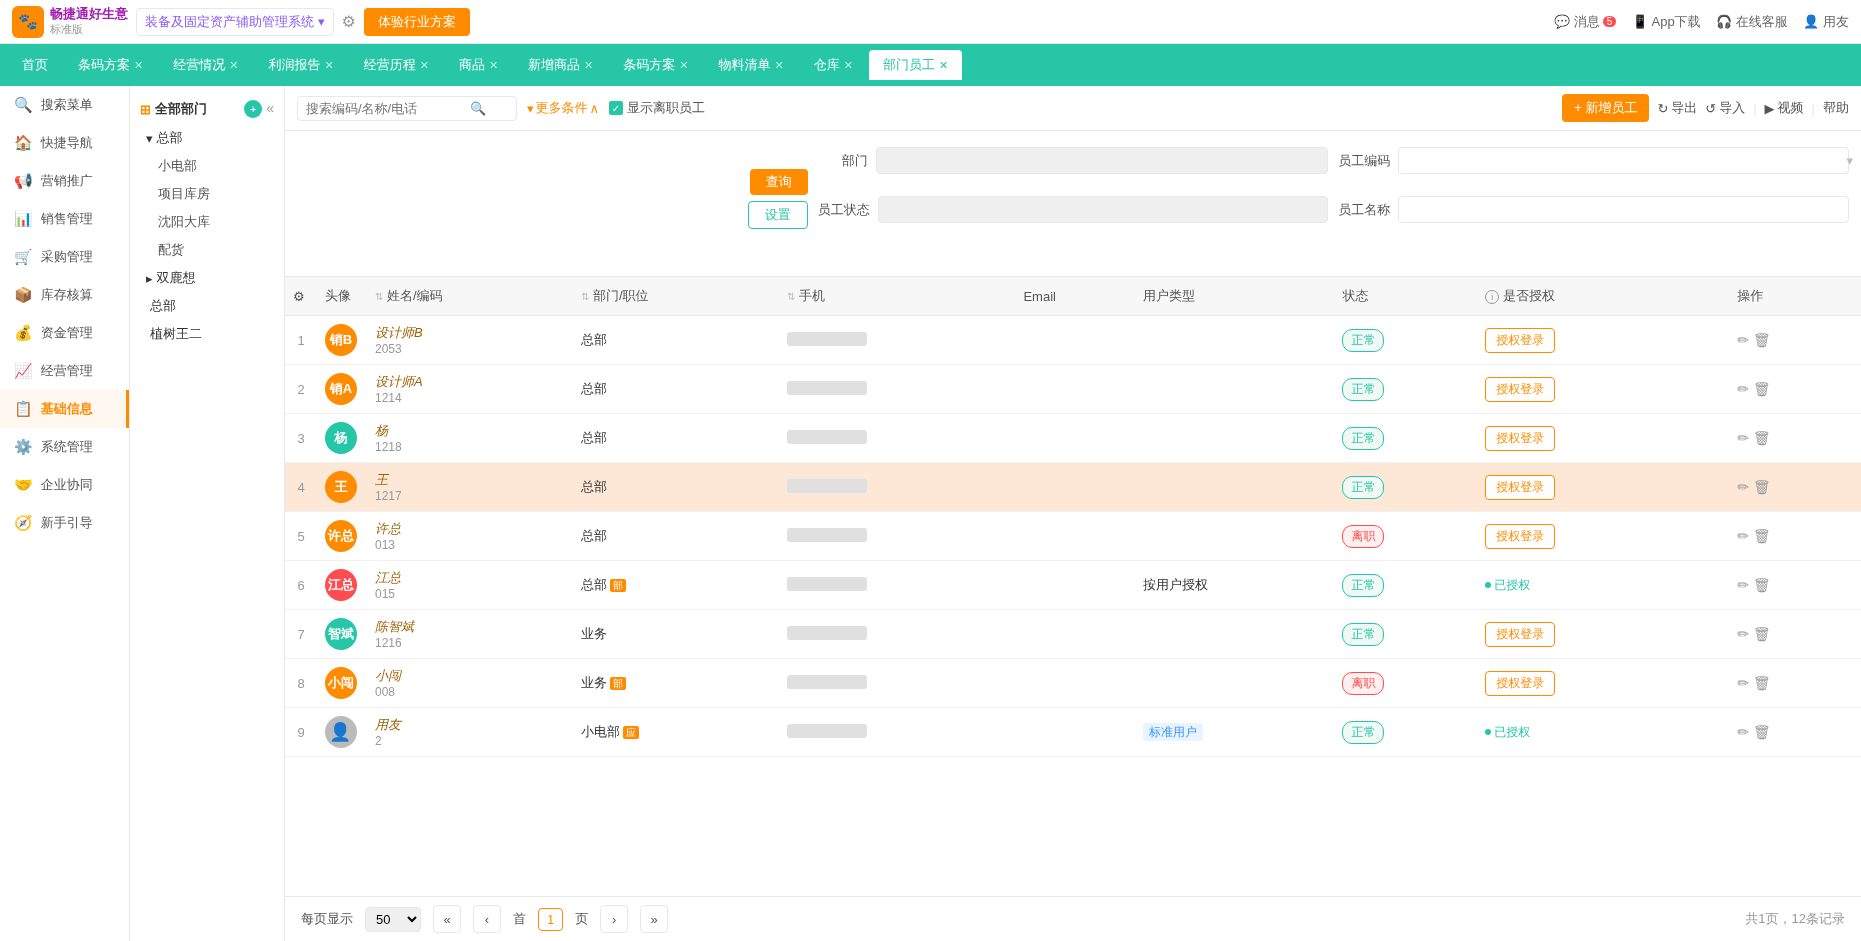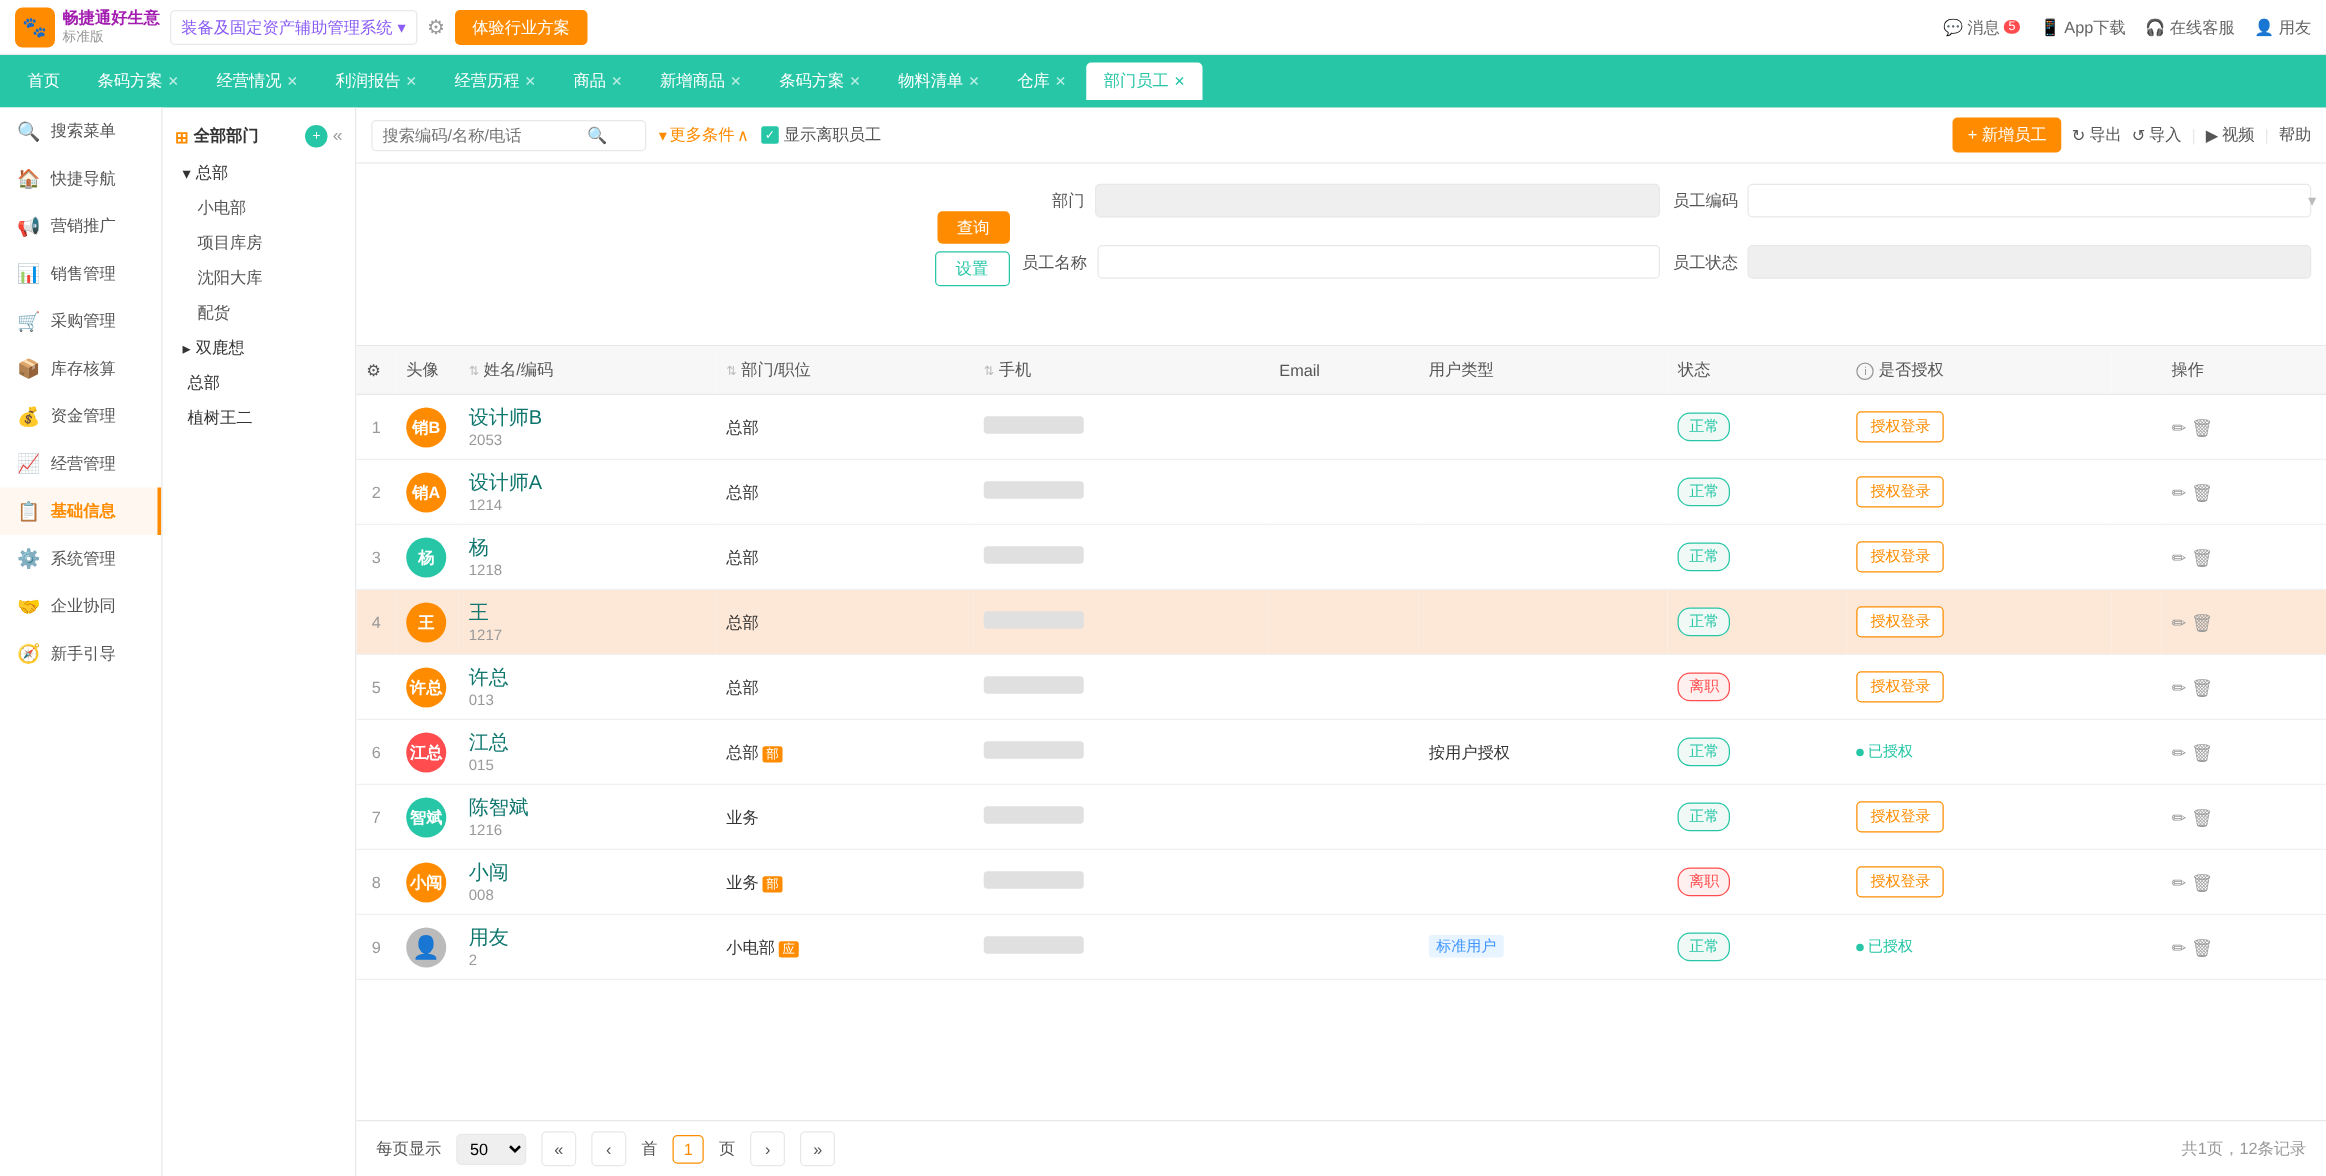--- a/index.html
+++ b/index.html
@@ -100,21 +100,21 @@
     .avatar-red { background: #ff4d4f; }
     .avatar-gray { background: #bbb; }
     .status-badge { display: inline-block; padding: 2px 8px; border-radius: 10px; font-size: 12px; }
     .status-normal { background: #f0f9f5; color: #26c6a6; border: 1px solid #26c6a6; }
     .status-resigned { background: #fff0f0; color: #ff4d4f; border: 1px solid #ff4d4f; }
     .auth-btn { border: 1px solid #ff8c00; color: #ff8c00; background: white; padding: 3px 10px; border-radius: 4px; font-size: 12px; cursor: pointer; white-space: nowrap; }
     .authorized { color: #26c6a6; font-size: 12px; display: flex; align-items: center; gap: 3px; }
     .authorized-dot { width: 6px; height: 6px; background: #26c6a6; border-radius: 50%; }
     .user-type-badge { background: #e8f4ff; color: #4096ff; font-size: 12px; padding: 2px 6px; border-radius: 3px; }
     .name-code { }
-    .name { font-size: 16px; color: #0f766e; }
+    .name { font-size: 13px; color: #a16207; font-style: italic; }
     .code { font-size: 12px; color: #999; }
     .dept-tag { background: #ff8c00; color: white; font-size: 10px; padding: 1px 3px; border-radius: 2px; margin-left: 3px; }
     .op-btn { color: #999; cursor: pointer; font-size: 14px; margin-right: 4px; }
     .phone-blur { display: inline-block; width: 80px; height: 14px; background: #e0e0e0; border-radius: 3px; }
 
     
     .pagination { background: #fff; border-top: 1px solid #e8e8e8; padding: 8px 16px; display: flex; align-items: center; gap: 12px; font-size: 13px; color: #555; }
     .pagination-label { color: #555; }
     .page-size-select { border: 1px solid #e8e8e8; border-radius: 4px; padding: 3px 6px; font-size: 13px; }
     .page-btn { border: 1px solid #e8e8e8; background: white; color: #555; width: 28px; height: 28px; display: flex; align-items: center; justify-content: center; border-radius: 4px; cursor: pointer; font-size: 13px; }
@@ -365,30 +365,30 @@
         </div>
         <div class="filter-field">
           <span class="filter-label">员工编码</span>
           <input class="filter-input" type="text" style="">
         </div>
         <div class="filter-actions-col" style="grid-row: 1 / 3;">
           <button class="query-btn">查询</button>
           <button class="set-btn">设置</button>
         </div>
         <div class="filter-field">
-          <span class="filter-label">员工名称</span>
-          <input class="filter-input" type="text" style="">
-        </div>
-        <div class="filter-field">
           <span class="filter-label">员工状态</span>
           <div class="filter-select-wrap">
             <select>
               <option value=""></option>
             </select>
           </div>
+        </div>
+        <div class="filter-field">
+          <span class="filter-label">员工名称</span>
+          <input class="filter-input" type="text" style="">
         </div>
         <div class="filter-field" style="visibility:hidden;">
           <span class="filter-label">手机</span>
           <input class="filter-input" type="text" style="">
         </div>
       </div>
 
       <div class="table-area">
         <table>
           <thead>

